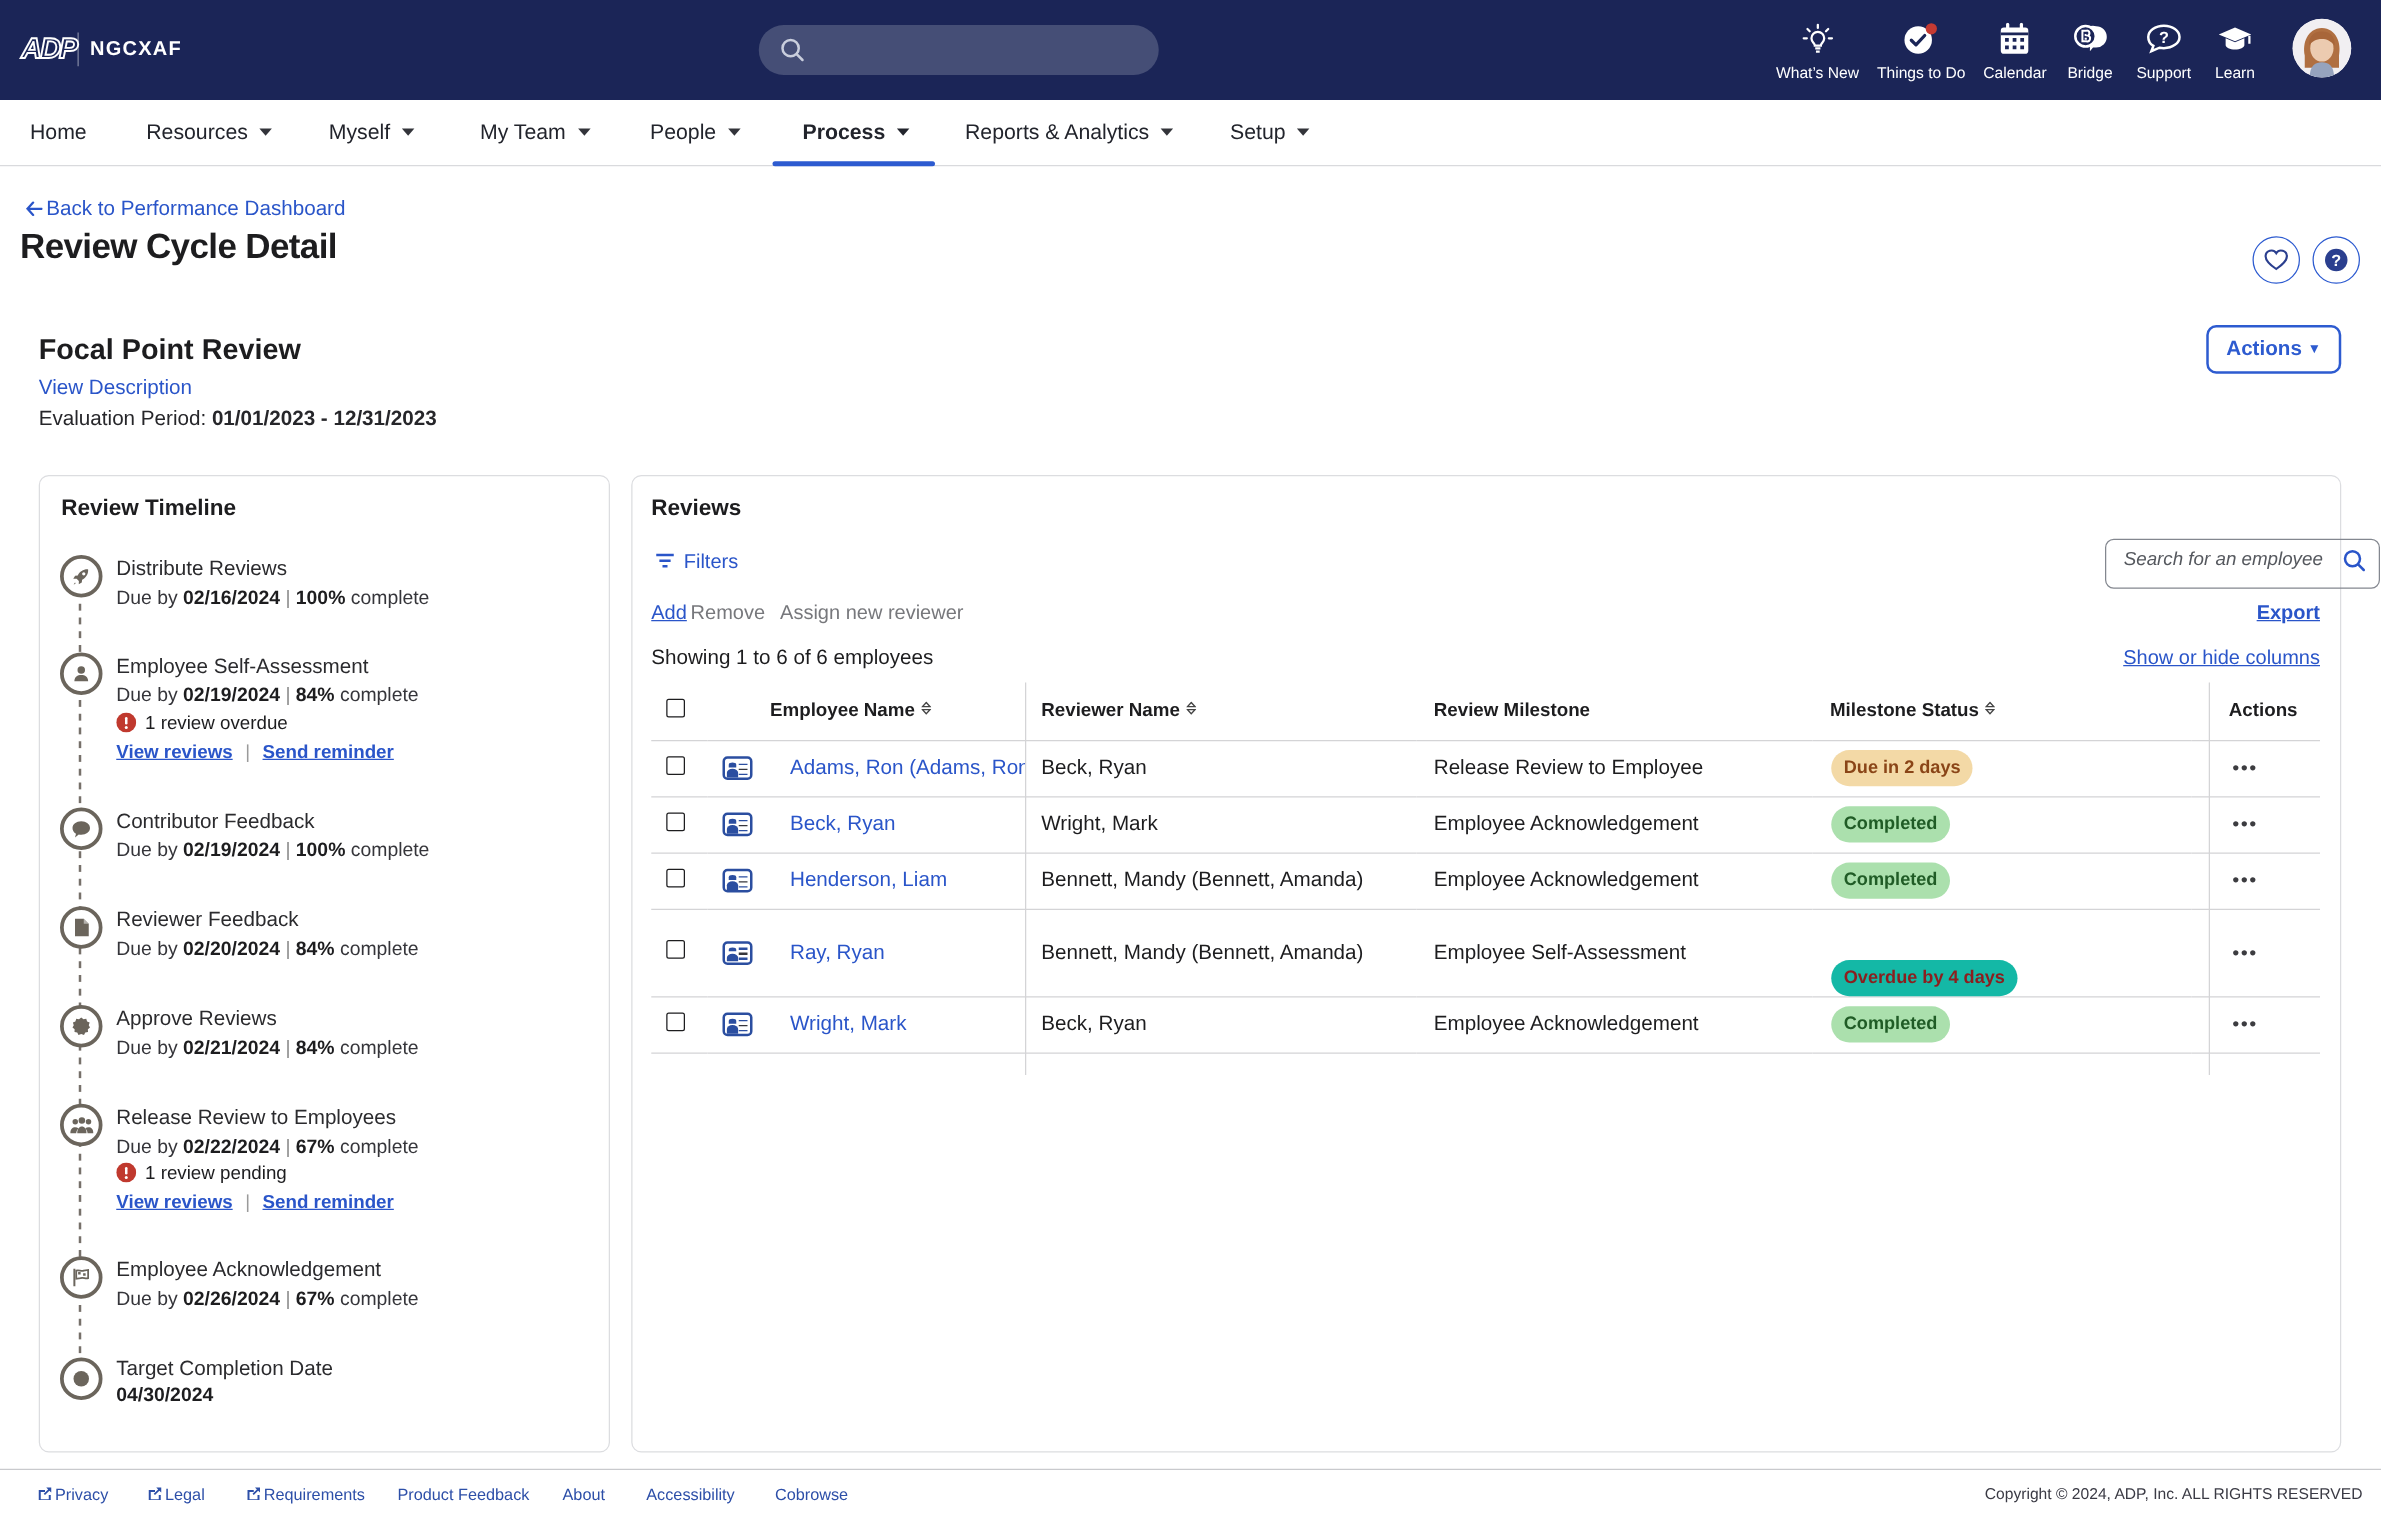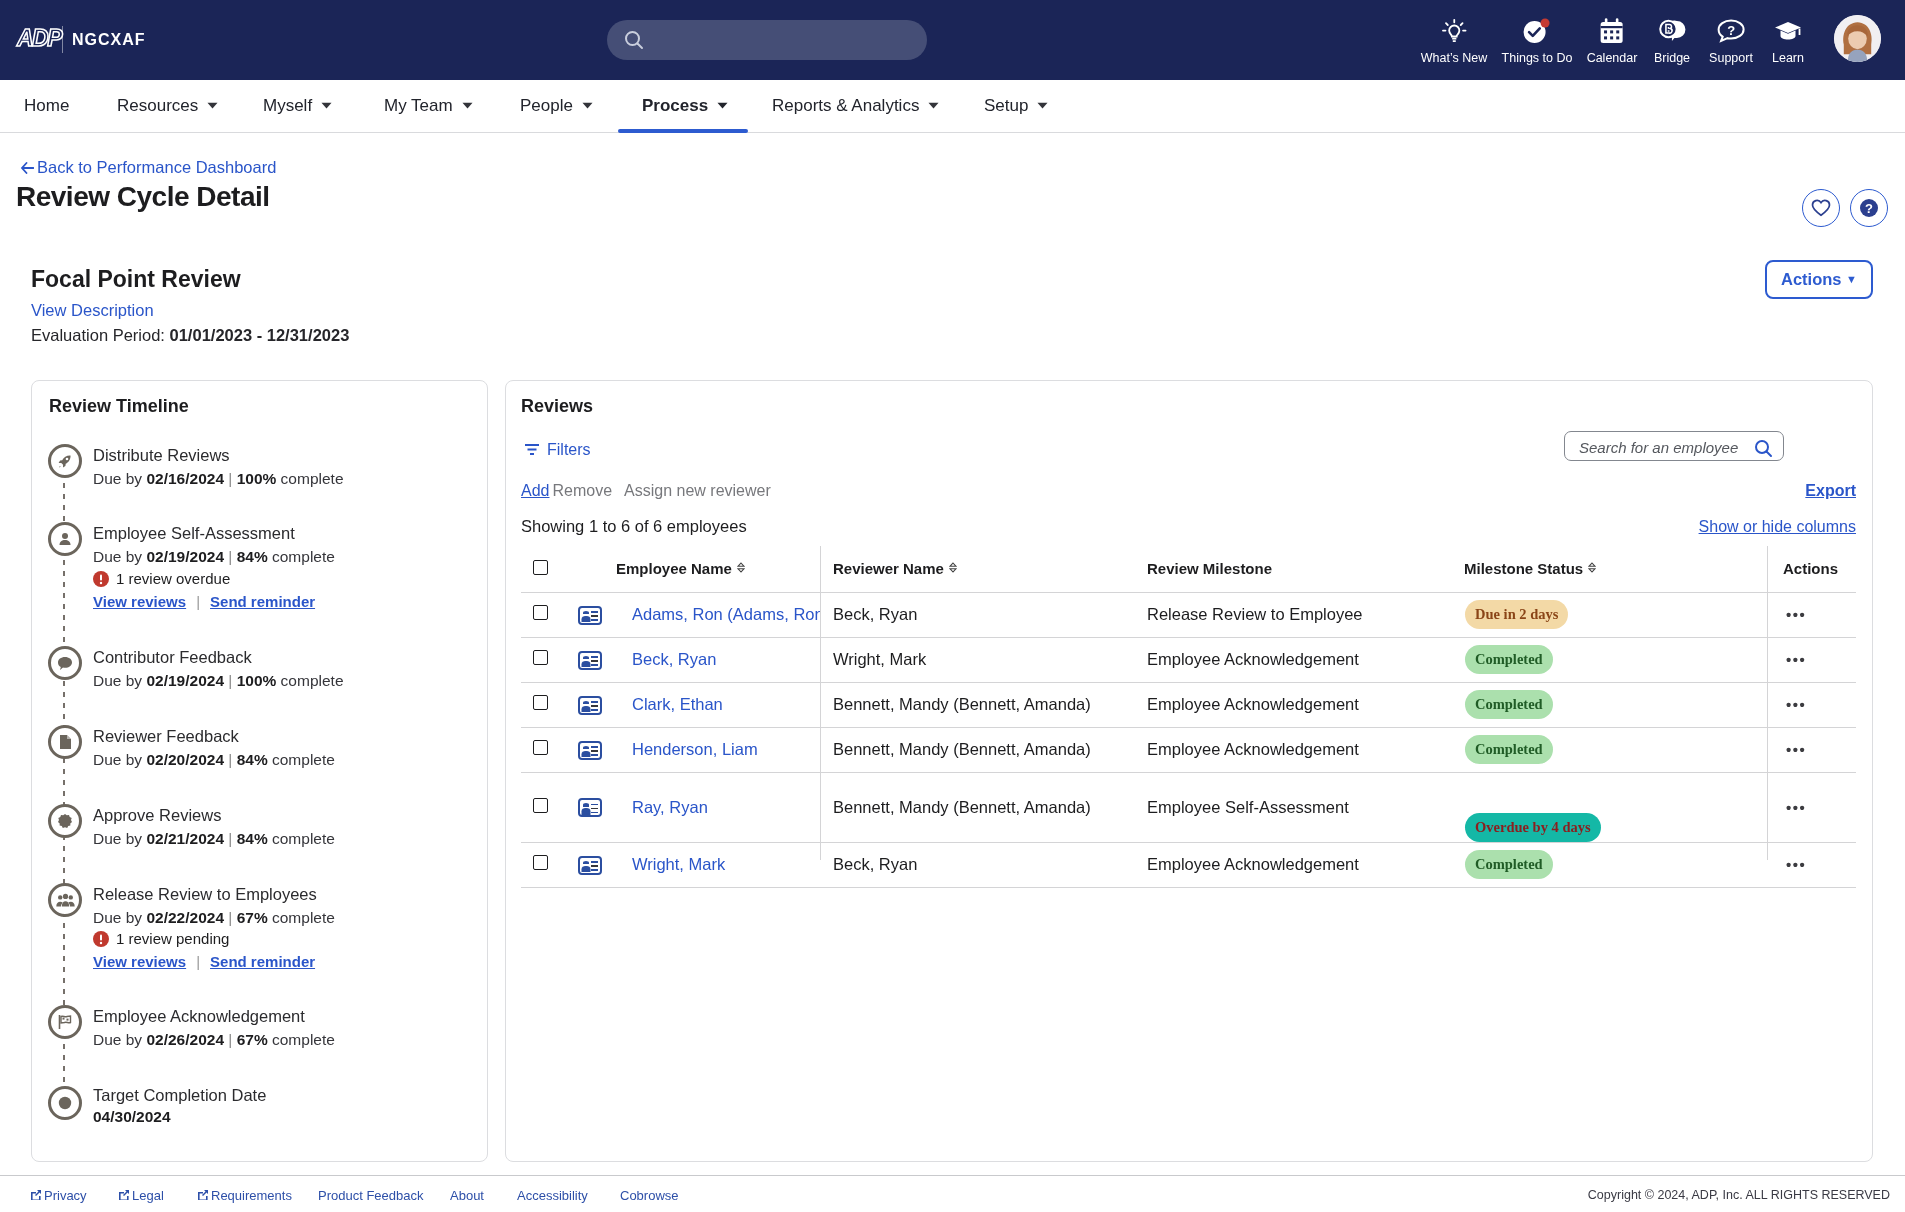--- a/index.html
+++ b/index.html
@@ -45,36 +45,36 @@
 .tl-title { position:absolute; left:93px; font-size:16.5px; color:#2b2b2e; white-space:nowrap; }
 .tl-due { position:absolute; left:93px; font-size:15.5px; color:#35353a; white-space:nowrap; }
 .tl-due b { color:#1d1d1f; }
 .tl-alert { position:absolute; left:93px; font-size:15px; color:#1d1d1f; white-space:nowrap; }
 .tl-links { position:absolute; left:93px; font-size:15px; font-weight:bold; white-space:nowrap; }
 .tl-links a { color:#2a55c9; text-decoration:underline; }
 .tl-links .sep { color:#9a9a9a; font-weight:normal; padding:0 10px; }
 
 
 .filters { position:absolute; left:524px; top:441px; font-size:16px; color:#2a55c9; }
-.searchbox { position:absolute; left:1564px; top:431px; width:220px; height:30px; border:1.5px solid #83878f; border-radius:7px;text-align:right; }
+.searchbox { position:absolute; left:1684px; top:431px; width:220px; height:40px; border:1.5px solid #83878f; border-radius:7px;text-align:right; }
 .searchbox .ph { position:absolute; left:14px; top:7px; font-size:15px; font-style:italic; color:#55585e; }
 .toolbar { position:absolute; top:482px; font-size:16px; }
 .showing { position:absolute; left:521px; top:517px; font-size:16.5px; color:#1d1d1f; }
 .showhide { position:absolute; top:518px; right:49px; font-size:16px; color:#2a55c9; text-decoration:underline; }
 table.rt { position:absolute; left:521px; top:546px; border-collapse:collapse; table-layout:fixed; width:1335px; }
 table.rt th { font-size:15px; font-weight:bold; color:#1d1d1f; text-align:left; height:46px; }
 table.rt td { font-size:16.5px; color:#1d1d1f; height:45px; border-top:1px solid #d4d4d6; }
 table.rt tr:last-child td { border-bottom:1px solid #d4d4d6; }
 table.rt th:nth-child(1), table.rt td:nth-child(1) { padding-left:12px; }
 table.rt td:nth-child(2) { padding-left:12px; }
 table.rt td:nth-child(3) { padding-left:16px; }
 table.rt th:nth-child(4), table.rt td:nth-child(4) { padding-left:13px; }
 table.rt th:nth-child(5), table.rt td:nth-child(5) { padding-left:14px; }
 table.rt th:nth-child(6) { padding-left:14px; }
-table.rt td:nth-child(6) { padding-left:15px;font-family:Liberation Serif, serif; }
+table.rt td:nth-child(6) { padding-left:15px; }
 table.rt th:nth-child(7) { padding-left:30px; }
 table.rt td:nth-child(7) { padding-left:33px; }
 table.rt td.ename { color:#2a55c9; }
 .pill { display:inline-block; height:29px; line-height:29px; border-radius:15px; padding:0 10px; font-size:14.5px; font-weight:bold; }
 .pill.due { background:#f3d9a6; color:#8a4517; }
 .pill.done { background:#abe0ad; color:#205c26; }
 .pill.over { background:#14b8a6; color:#8c1e1e;margin-top:40px; }
 .cbx { width:15px; height:15px; border:1.7px solid #1d1d1f; border-radius:2px; display:inline-block; }
 .dots { color:#3c3c40; font-weight:bold; font-size:15px; letter-spacing:1.5px; }
 .sorti { margin-left:5px; vertical-align:1px; }
@@ -385,29 +385,20 @@
     <td><span class="cardico"></span></td>
     <td class="ename">Beck, Ryan</td>
     <td>Wright, Mark</td>
     <td>Employee Acknowledgement</td>
     <td><span class="pill done">Completed</span></td>
     <td><span class="dots">•••</span></td>
   </tr>
   <tr>
     <td><span class="cbx"></span></td>
     <td><span class="cardico"></span></td>
-    <td class="ename">Clark, Ethan</td>
-    <td>Bennett, Mandy (Bennett, Amanda)</td>
-    <td>Employee Acknowledgement</td>
-    <td><span class="pill done">Completed</span></td>
-    <td><span class="dots">•••</span></td>
-  </tr>
-  <tr>
-    <td><span class="cbx"></span></td>
-    <td><span class="cardico"></span></td>
     <td class="ename">Henderson, Liam</td>
     <td>Bennett, Mandy (Bennett, Amanda)</td>
     <td>Employee Acknowledgement</td>
     <td><span class="pill done">Completed</span></td>
     <td><span class="dots">•••</span></td>
   </tr>
   <tr>
     <td><span class="cbx"></span></td>
     <td><span class="cardico"></span></td>
     <td class="ename">Ray, Ryan</td>

